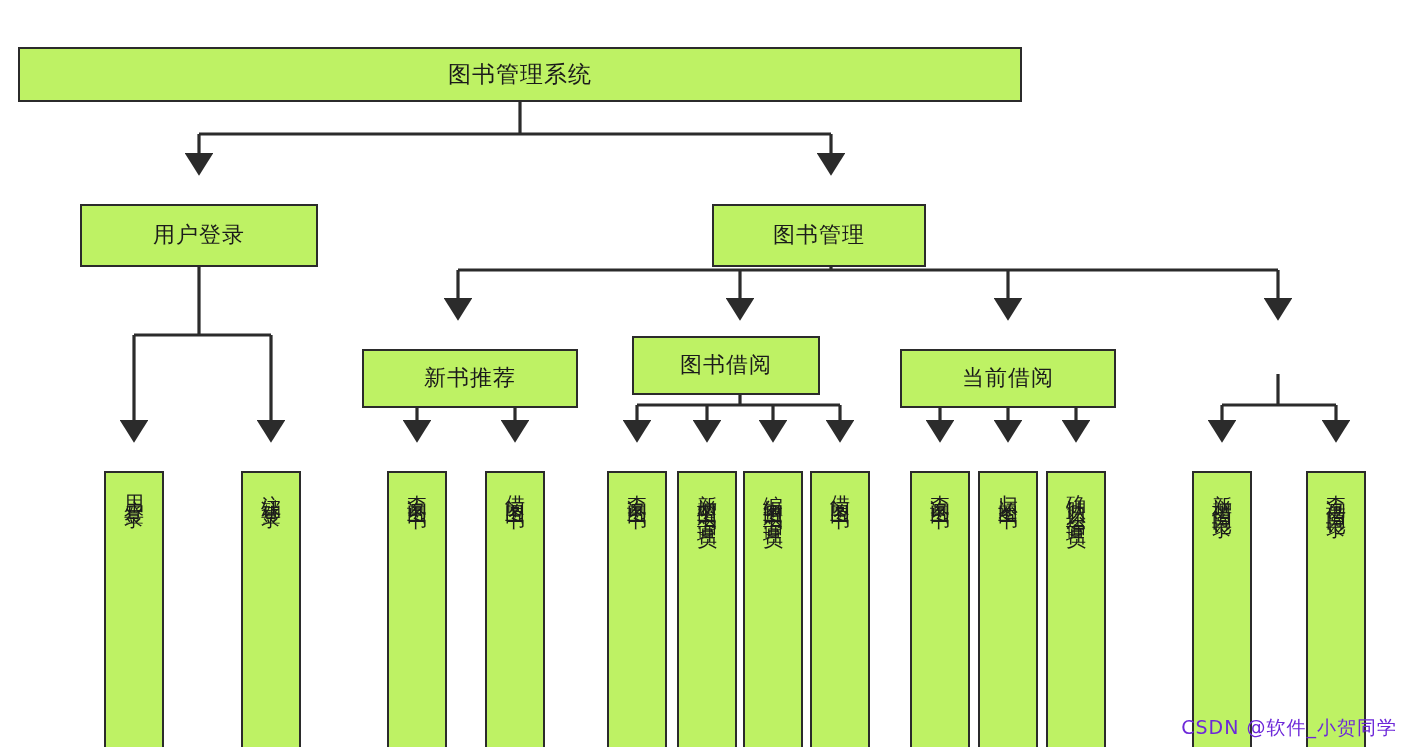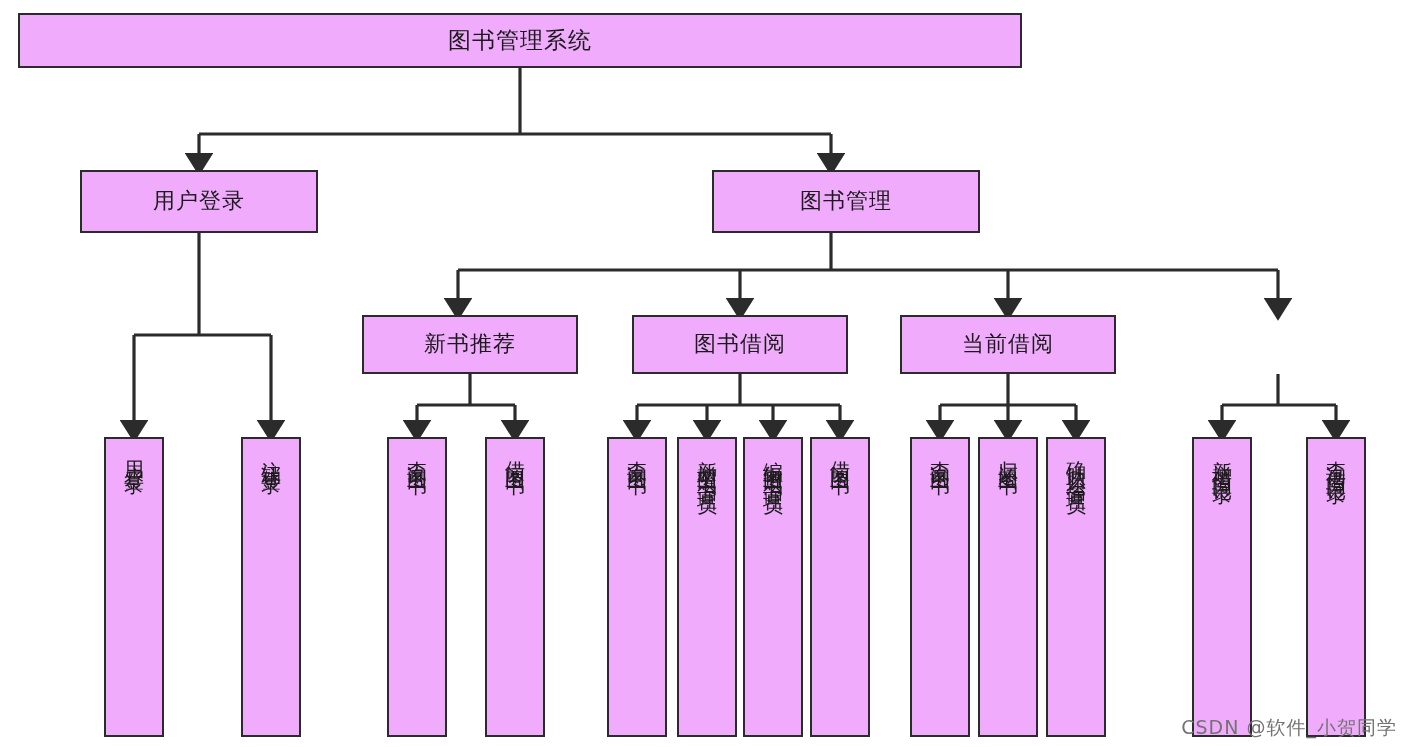--- a/index.html
+++ b/index.html
@@ -17,25 +17,26 @@
   svg#wires{
     position:absolute;
     left:0;top:0;
     width:1405px;height:747px;
     pointer-events:none;
   }
   .node{
     position:absolute;
     box-sizing:border-box;
     border:2.5px solid #2b2b2b;
-    background:#f0abfc;
+    background:#bef264;
     display:flex;
     align-items:center;
     justify-content:center;
     color:#1b1b1b;
+    margin-top:34px;
   }
   .node.h{
     font-size:22px;
     letter-spacing:1px;
     line-height:1.1;
   }
   .node.root{
     font-size:23px;
   }
   .node.v{
@@ -50,21 +51,21 @@
     letter-spacing:5px;
     line-height:1.05;
     display:block;
     white-space:nowrap;
   }
   .watermark{
     position:absolute;
     right:8px;
     bottom:6px;
     font-size:19px;
-    color:#737373;
+    color:#6d28d9;
     letter-spacing:1px;
     white-space:nowrap;
     user-select:none;
   }
 </style>
 </head>
 <body>
 
 <div id="stage">
 
@@ -118,28 +119,28 @@
     </g>
   </svg>
 
   <div class="node h root" style="left:18px;top:13px;width:1004px;height:55px;">
     <span>图书管理系统</span>
   </div>
 
   <div class="node h" style="left:80px;top:170px;width:238px;height:63px;">
     <span>用户登录</span>
   </div>
-  <div class="node h" style="left:712px;top:170px;width:268px;height:63px;">
+  <div class="node h" style="left:712px;top:170px;width:214px;height:63px;">
     <span>图书管理</span>
   </div>
 
   <div class="node h" style="left:362px;top:315px;width:216px;height:59px;align-items:center;">
     <span>新书推荐</span>
   </div>
-  <div class="node h" style="left:632px;top:315px;width:216px;height:59px;">
+  <div class="node h" style="left:632px;top:302px;width:188px;height:59px;">
     <span>图书借阅</span>
   </div>
   <div class="node h" style="left:900px;top:315px;width:216px;height:59px;">
     <span>当前借阅</span>
   </div>
 
   <div class="node v" style="left:104px;top:437px;width:60px;height:300px;">
     <span class="vtext">用户登录</span>
   </div>
   <div class="node v" style="left:241px;top:437px;width:60px;height:300px;">

